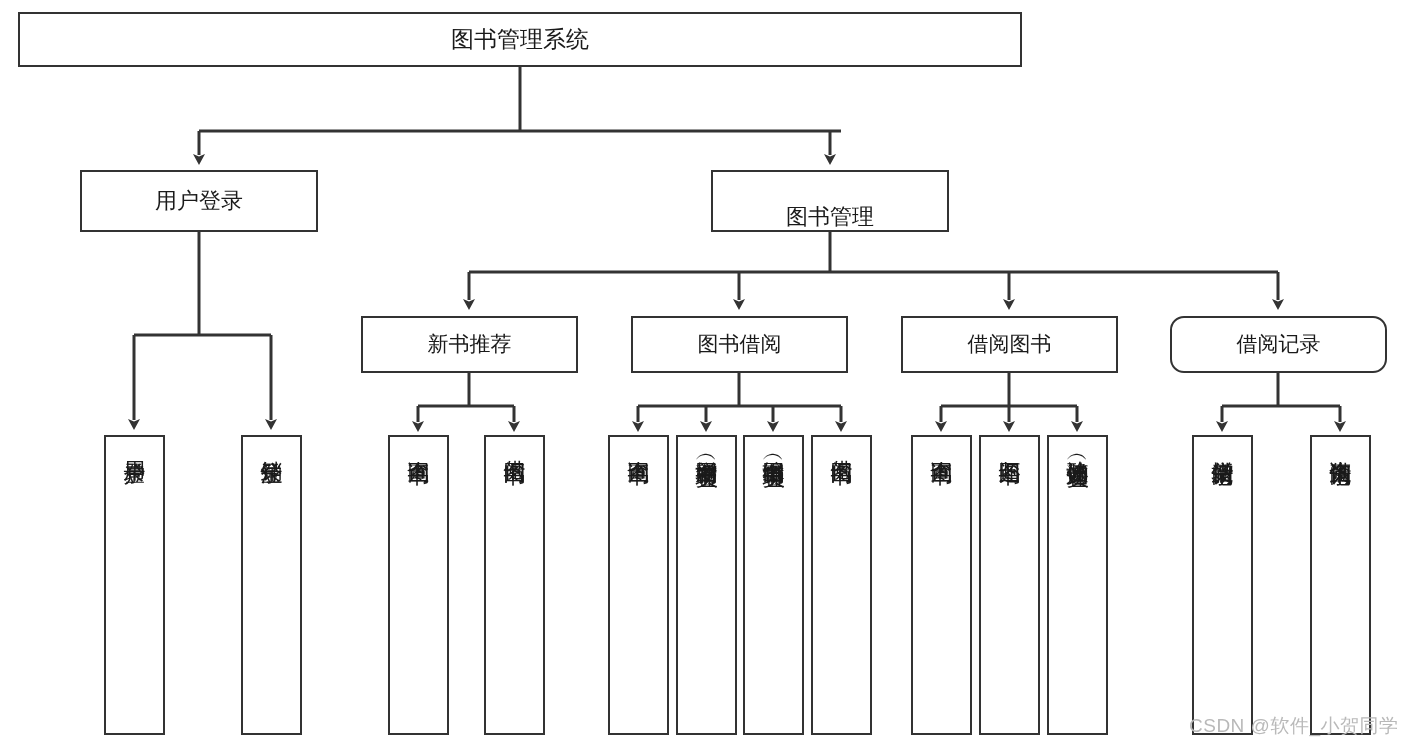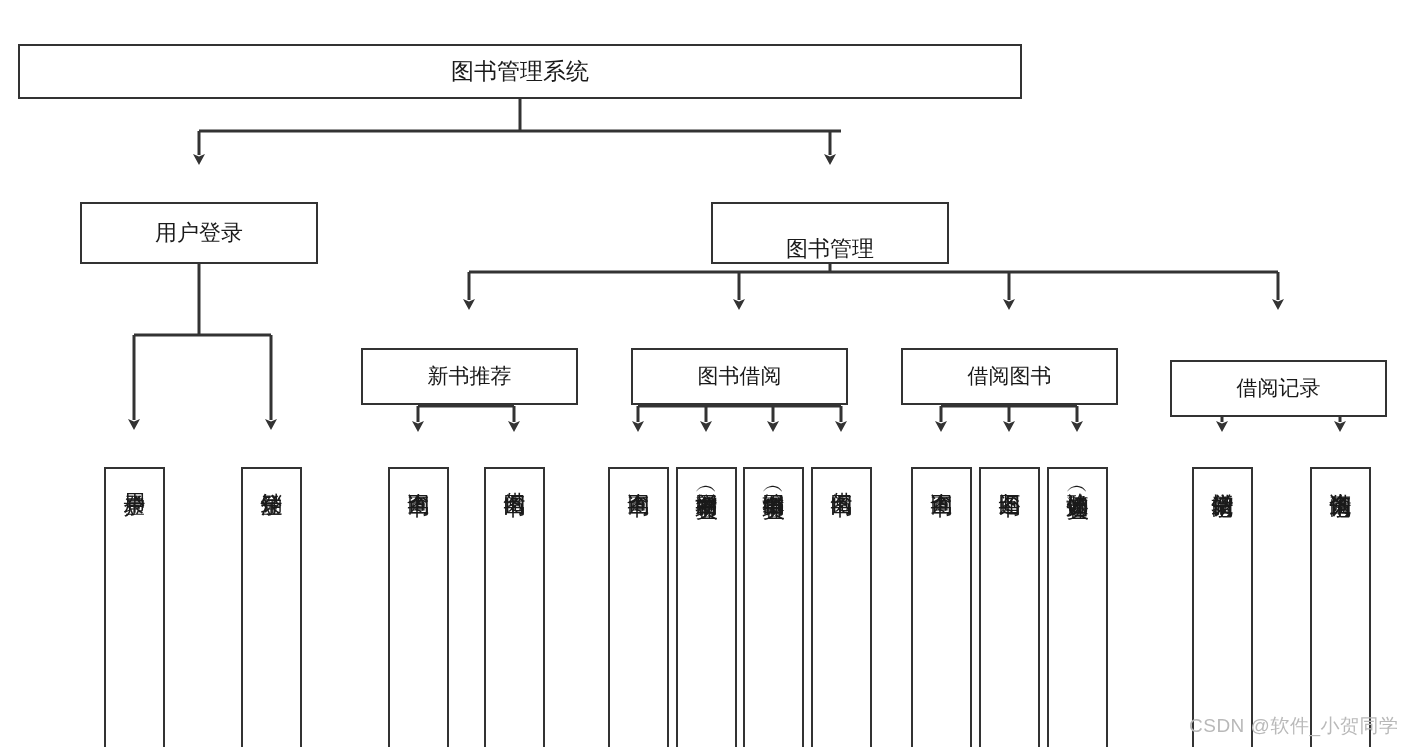--- a/index.html
+++ b/index.html
@@ -30,21 +30,20 @@
     position: absolute;
     box-sizing: border-box;
     background: #ffffff;
     border: 2px solid #333333;
     display: flex;
     align-items: center;
     justify-content: center;
     color: #1a1a1a;
     line-height: 1.18;
     text-align: center;
-    margin-top: 32px;
   }
   .node.level0 {
     font-size: 23px;
   }
   .node.level1 {
     font-size: 22px;
   }
   .node.level2 {
     font-size: 21px;
   }
@@ -136,21 +135,21 @@
 
   <div class="node level2" style="left:631px; top:316px; width:217px; height:57px;">
     <span class="label">图书借阅</span>
   </div>
   <div class="node level2" style="left:361px; top:316px; width:217px; height:57px;">
     <span class="label">新书推荐</span>
   </div>
   <div class="node level2" style="left:901px; top:316px; width:217px; height:57px;">
     <span class="label">借阅图书</span>
   </div>
-  <div class="node level2" style="left:1170px; top:328px; width:217px; height:57px;">
+  <div class="node level2" style="left:1170px; top:316px; width:217px; height:57px;border-radius:14px;">
     <span class="label">借阅记录</span>
   </div>
 
   <div class="node leaf" style="left:104px; top:435px; width:61px; height:300px;">
     <span class="label">用户登录</span>
   </div>
   <div class="node leaf" style="left:241px; top:435px; width:61px; height:300px;">
     <span class="label">注销登录</span>
   </div>
 

